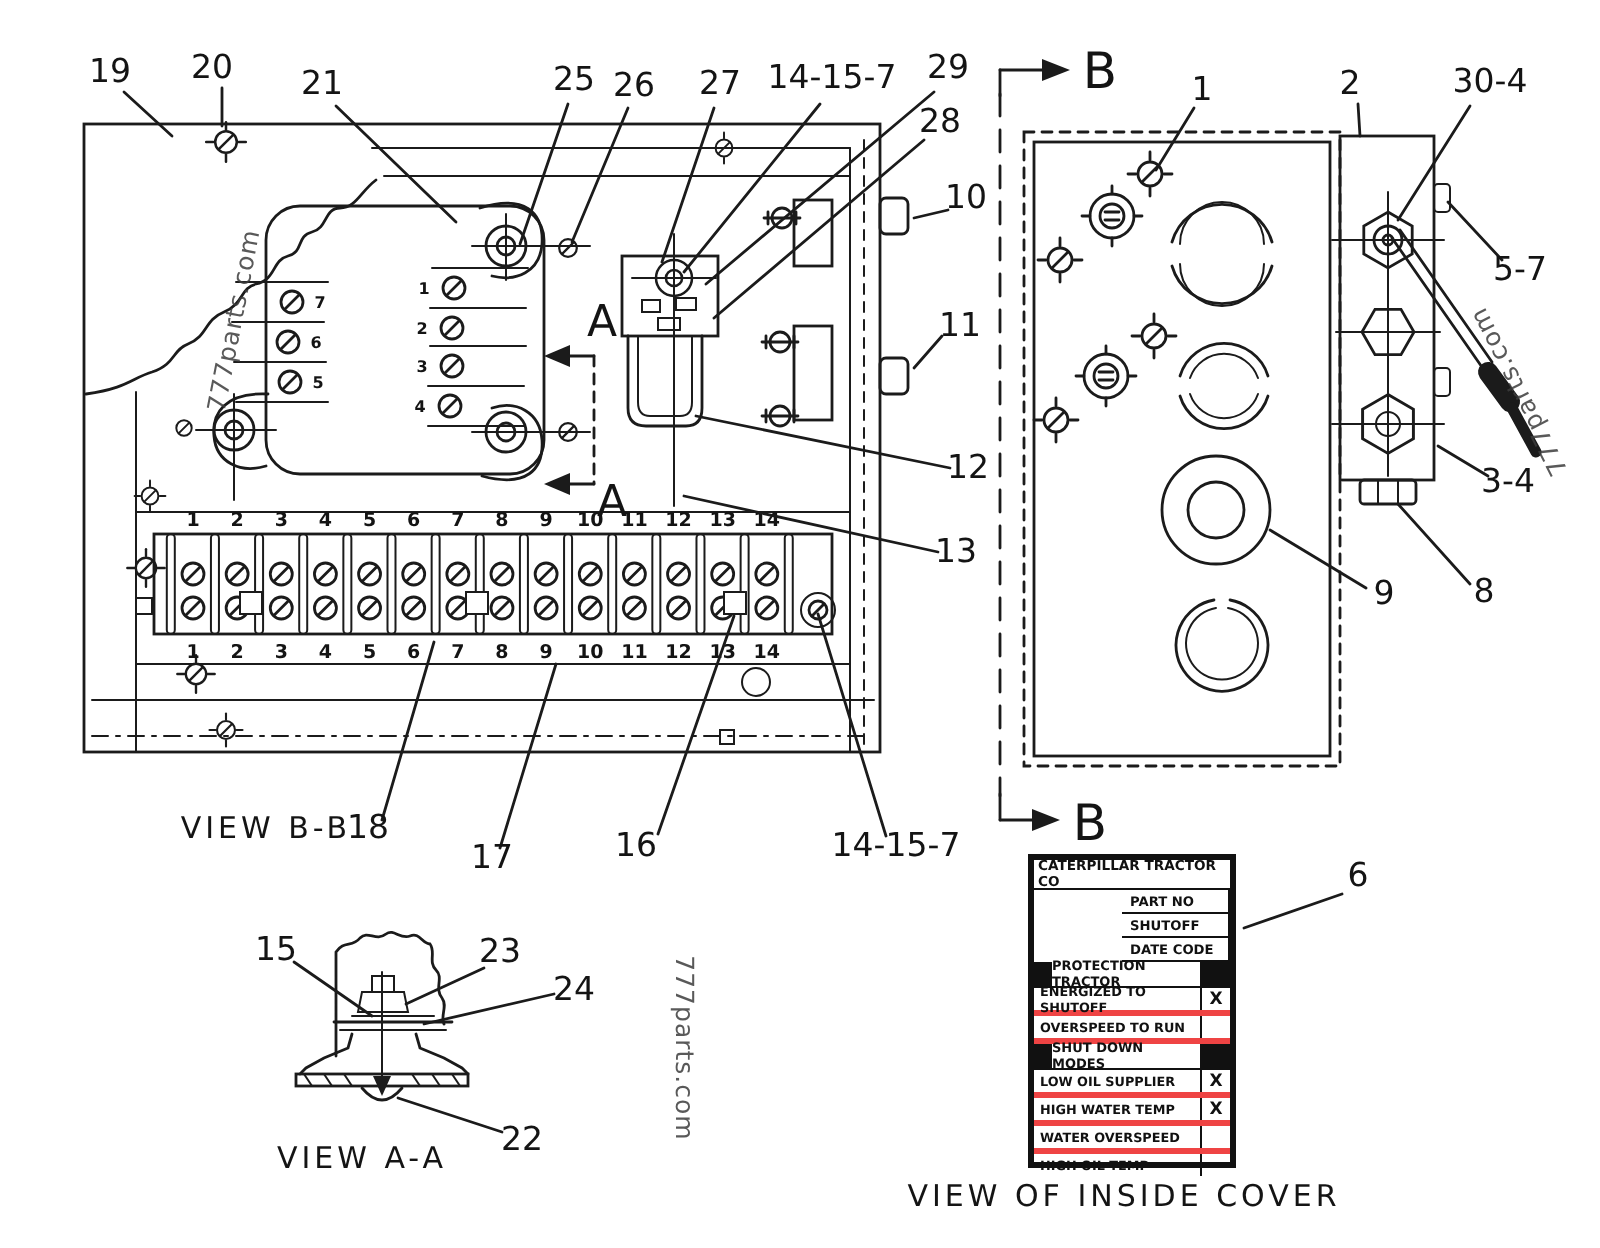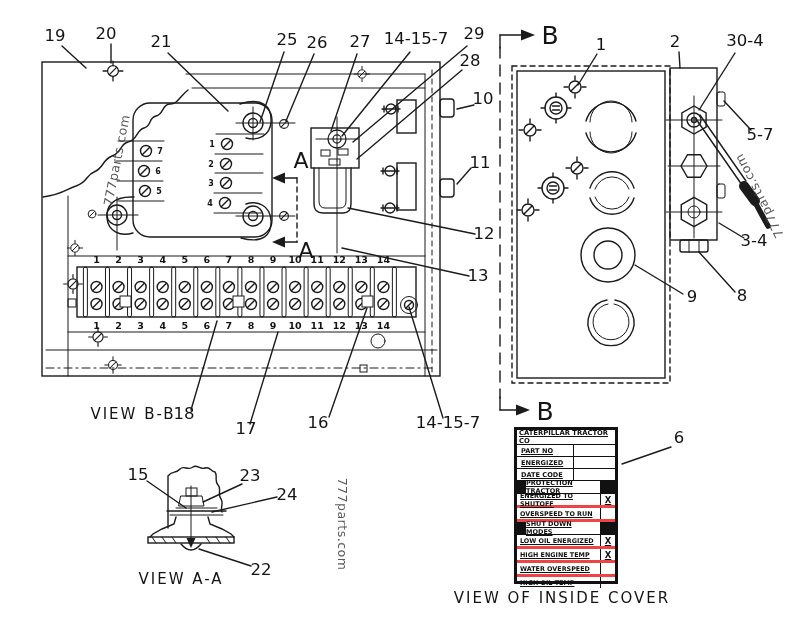--- a/index.html
+++ b/index.html
@@ -18,24 +18,24 @@
   text.view{font-size:15px;letter-spacing:2px;text-anchor:middle;font-weight:500;}
   text.secA{font-size:22px;text-anchor:middle;}
   text.secB{font-size:25px;text-anchor:middle;}
   text.num{font-size:9.5px;text-anchor:middle;font-weight:bold;}
   text.tiny{font-size:8px;text-anchor:middle;font-weight:bold;}
   text.wm{font-size:12.5px;fill:#3d3d3d;opacity:.85;text-anchor:middle;letter-spacing:.5px;}
   .wfill{fill:#fff;}
 
   #plate{position:absolute;left:514px;top:427px;width:104px;height:157px;
     border:3px solid #111;background:#fff;display:flex;flex-direction:column;
-    font-weight:bold;color:#111;box-sizing:border-box;text-decoration:underline;}
+    font-weight:bold;color:#111;box-sizing:border-box;}
   .p-title{height:14px;border-bottom:1.5px solid #111;font-size:6.8px;
     display:flex;align-items:center;padding-left:2px;flex:none;}
-  .p-info{height:11px;border-bottom:1.5px solid #111;display:flex;font-size:6.6px;flex:none;}
+  .p-info{height:11px;border-bottom:1.5px solid #111;display:flex;font-size:6.6px;flex:none;margin-left:44px;}
   .p-lab{width:52px;border-right:1.5px solid #111;display:flex;align-items:center;padding-left:4px;}
   .p-val{flex:1;}
   .p-head{height:12px;display:flex;align-items:stretch;border-bottom:1.5px solid #111;
     font-size:6.5px;flex:none;}
   .blk{width:9px;background:#111;}
   .blk.r{width:15px;}
   .htx{flex:1;display:flex;align-items:center;justify-content:center;}
   .p-item{height:11px;border-bottom:3px solid #ef4444;display:flex;font-size:6.4px;flex:none;}
   .p-item:last-child{border-bottom:none;justify-content:flex-end;}
   .p-itxt{flex:1;display:flex;align-items:center;padding-left:3px;}
@@ -442,21 +442,21 @@
   <text class="wm" transform="rotate(243 763 194)" x="763" y="194">777parts.com</text>
 </svg>
 
 <div id="plate">
       <div class="p-title">CATERPILLAR TRACTOR CO</div>
       <div class="p-info">
         <div class="p-lab">PART NO</div>
         <div class="p-val"></div>
       </div>
       <div class="p-info">
-        <div class="p-lab">ENERGIZED</div>
+        <div class="p-lab">SHUTOFF</div>
         <div class="p-val"></div>
       </div>
       <div class="p-info">
         <div class="p-lab">DATE CODE</div>
         <div class="p-val"></div>
       </div>
       <div class="p-head">
         <div class="blk"></div>
         <div class="htx">PROTECTION TRACTOR</div>
         <div class="blk r"></div>
@@ -468,25 +468,25 @@
       <div class="p-item">
         <div class="p-itxt">OVERSPEED TO RUN</div>
         <div class="p-chk"></div>
       </div>
       <div class="p-head">
         <div class="blk"></div>
         <div class="htx">SHUT DOWN MODES</div>
         <div class="blk r"></div>
       </div>
       <div class="p-item">
-        <div class="p-itxt">LOW OIL ENERGIZED</div>
+        <div class="p-itxt">LOW OIL SUPPLIER</div>
         <div class="p-chk">X</div>
       </div>
       <div class="p-item">
-        <div class="p-itxt">HIGH ENGINE TEMP</div>
+        <div class="p-itxt">HIGH WATER TEMP</div>
         <div class="p-chk">X</div>
       </div>
       <div class="p-item">
         <div class="p-itxt">WATER OVERSPEED</div>
         <div class="p-chk"></div>
       </div>
       <div class="p-item">
         <div class="p-itxt">HIGH OIL TEMP</div>
         <div class="p-chk"></div>
       </div>

